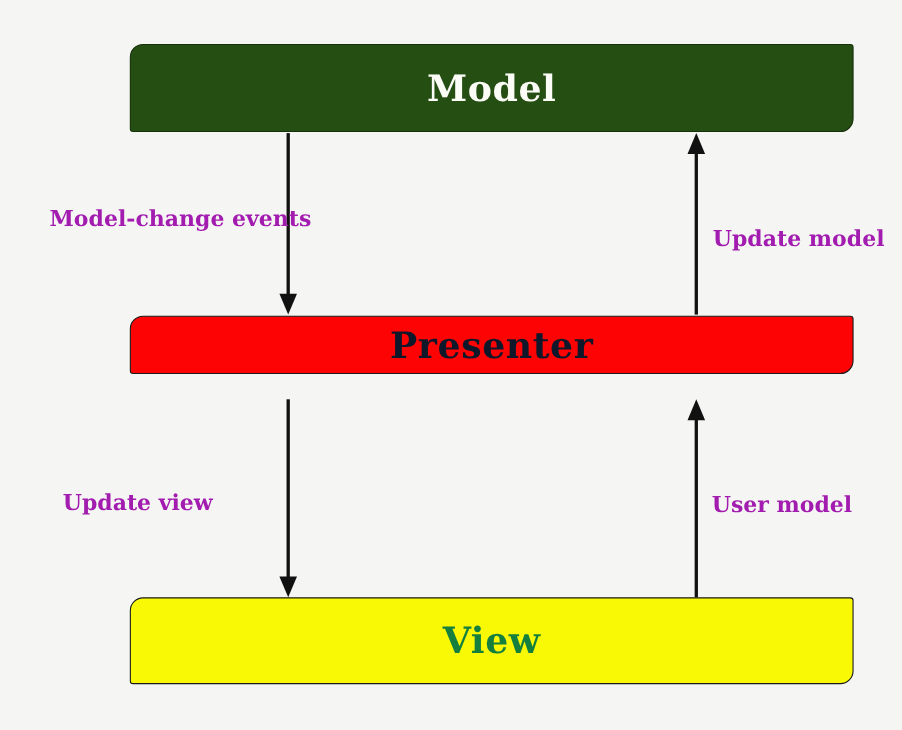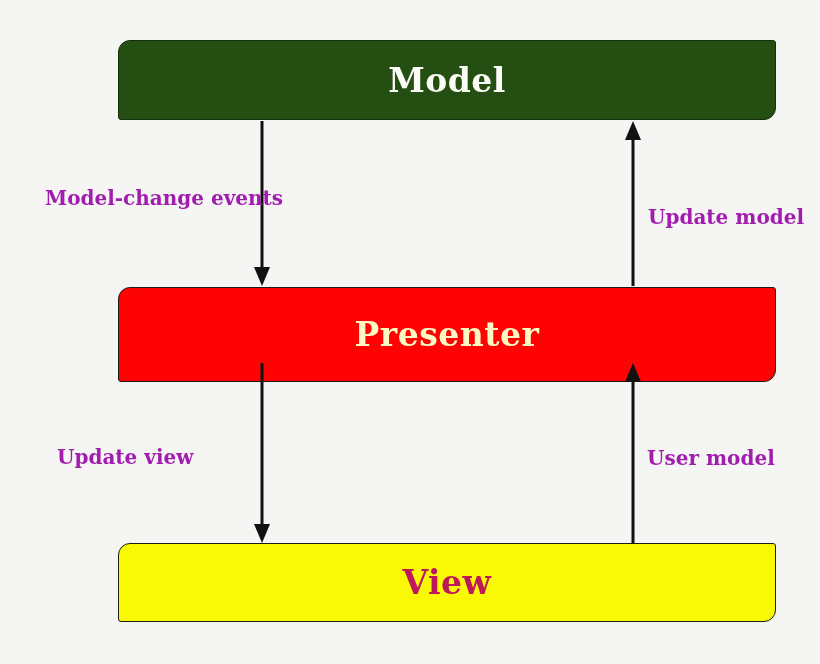--- a/index.html
+++ b/index.html
@@ -33,29 +33,29 @@
   }
   .node-model {
     top: 40px;
     height: 80px;
     background: #254e13;
     color: #fcfcf7;
     border-color: #16300b;
   }
   .node-presenter {
     top: 287px;
-    height: 95px;
+    height: 53px;
     background: #fd0303;
-    color: #fef9c3;
+    color: #0f172a;
   }
   .node-view {
     top: 543px;
     height: 79px;
     background: #f9f905;
-    color: #be185d;
+    color: #15803d;
   }
   .arrow {
     position: absolute;
     width: 16px;
   }
   .arrow .shaft {
     position: absolute;
     left: 50%;
     transform: translateX(-50%);
     width: 3px;

